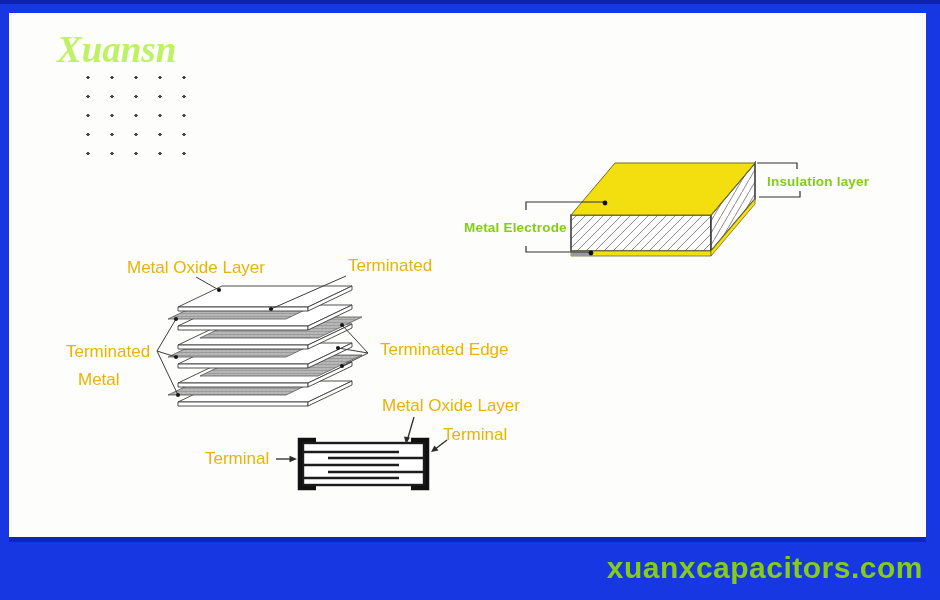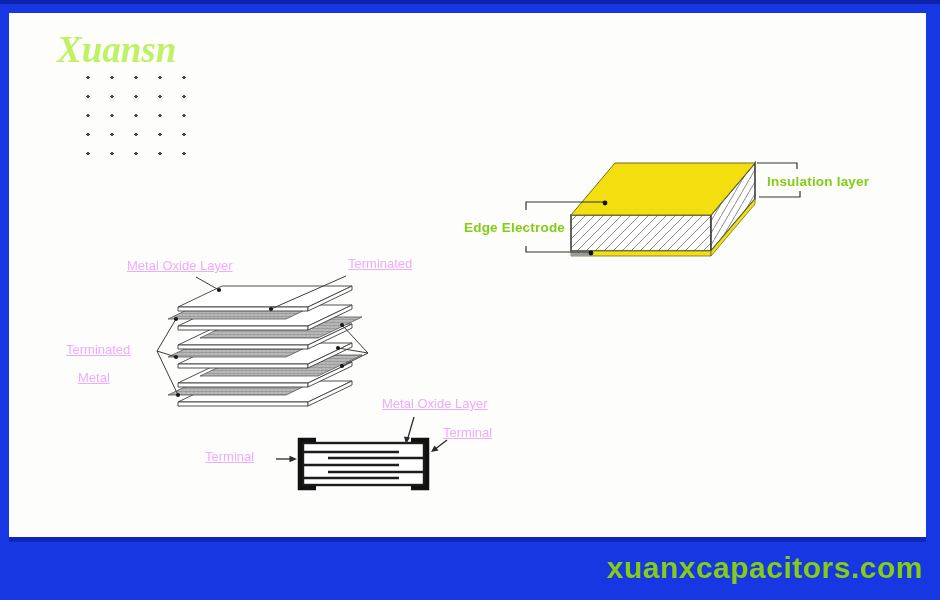--- a/index.html
+++ b/index.html
@@ -9,23 +9,22 @@
     font-family:"Liberation Sans", sans-serif;
   }
   .top-strip{position:absolute;left:0;top:0;width:940px;height:4px;background:#0D23AE;}
   .panel{
     position:absolute;left:9px;top:13px;width:917px;height:524px;
     background:#FDFDFB;
   }
   .panel-shadow{position:absolute;left:9px;top:537px;width:917px;height:5px;background:#0E26B9;}
   .art{position:absolute;left:0;top:0;pointer-events:none;}
   .lbl{
-    position:absolute;color:#f0abfc;font-size:13px;line-height:1.1;
+    position:absolute;color:#eab308;font-size:17px;line-height:1.1;
     white-space:nowrap;
-    text-decoration:underline;
   }
   .lbl-bold{
     position:absolute;color:#84cc16;font-size:13.5px;font-weight:bold;
     white-space:nowrap;letter-spacing:0.2px;
   }
   .brand{
     position:absolute;left:57px;top:28px;
     font-family:"Liberation Serif", serif;font-style:italic;font-weight:bold;
     font-size:37px;color:#bef264;white-space:nowrap;
   }
@@ -161,22 +160,23 @@
 
       <polyline points="757,163 797,163 797,169" fill="none" stroke="#333333" stroke-width="1.2"></polyline>
       <polyline points="759,197 800,197 800,191" fill="none" stroke="#333333" stroke-width="1.2"></polyline>
     </g>
   </svg>
 
   <div class="lbl" style="left:127px;top:259px">Metal Oxide Layer</div>
   <div class="lbl" style="left:348px;top:257px">Terminated</div>
   <div class="lbl" style="left:66px;top:343px">Terminated</div>
   <div class="lbl" style="left:78px;top:371px">Metal</div>
+  <div class="lbl" style="left:380px;top:341px">Terminated Edge</div>
 
   <div class="lbl" style="left:382px;top:397px">Metal Oxide Layer</div>
   <div class="lbl" style="left:443px;top:426px">Terminal</div>
   <div class="lbl" style="left:205px;top:450px">Terminal</div>
 
-  <div class="lbl-bold" style="left:464px;top:220px">Edge Electrode</div>
+  <div class="lbl-bold" style="left:464px;top:220px">Metal Electrode</div>
   <div class="lbl-bold" style="left:767px;top:174px">Insulation layer</div>
 
   <div class="watermark">xuanxcapacitors.com</div>
 </div>
 
 </body></html>

